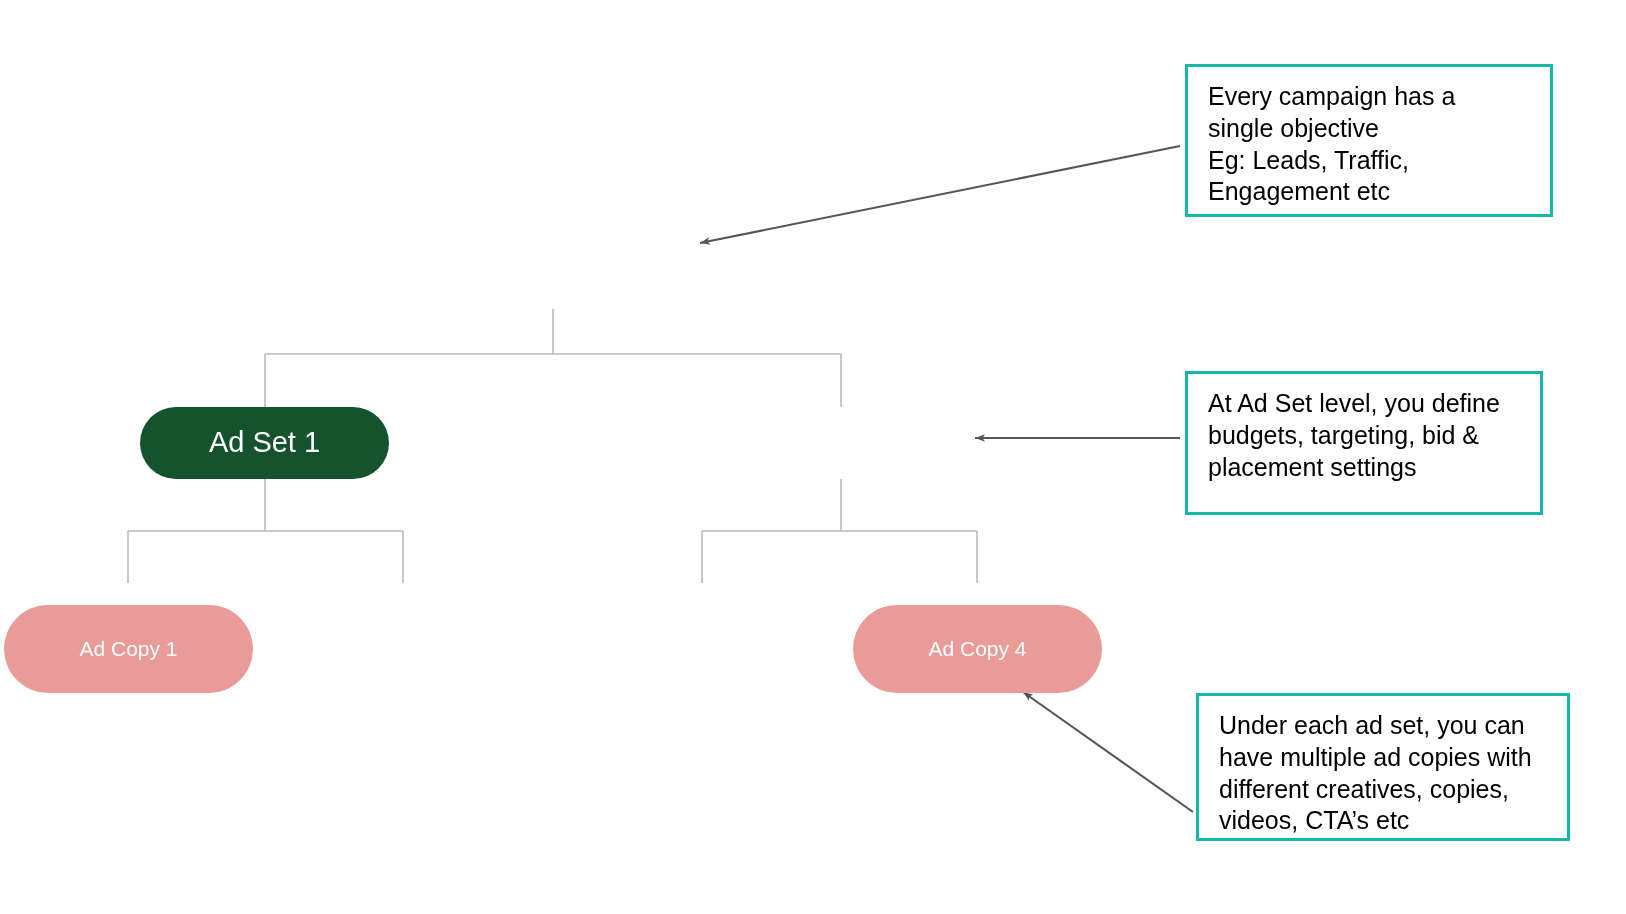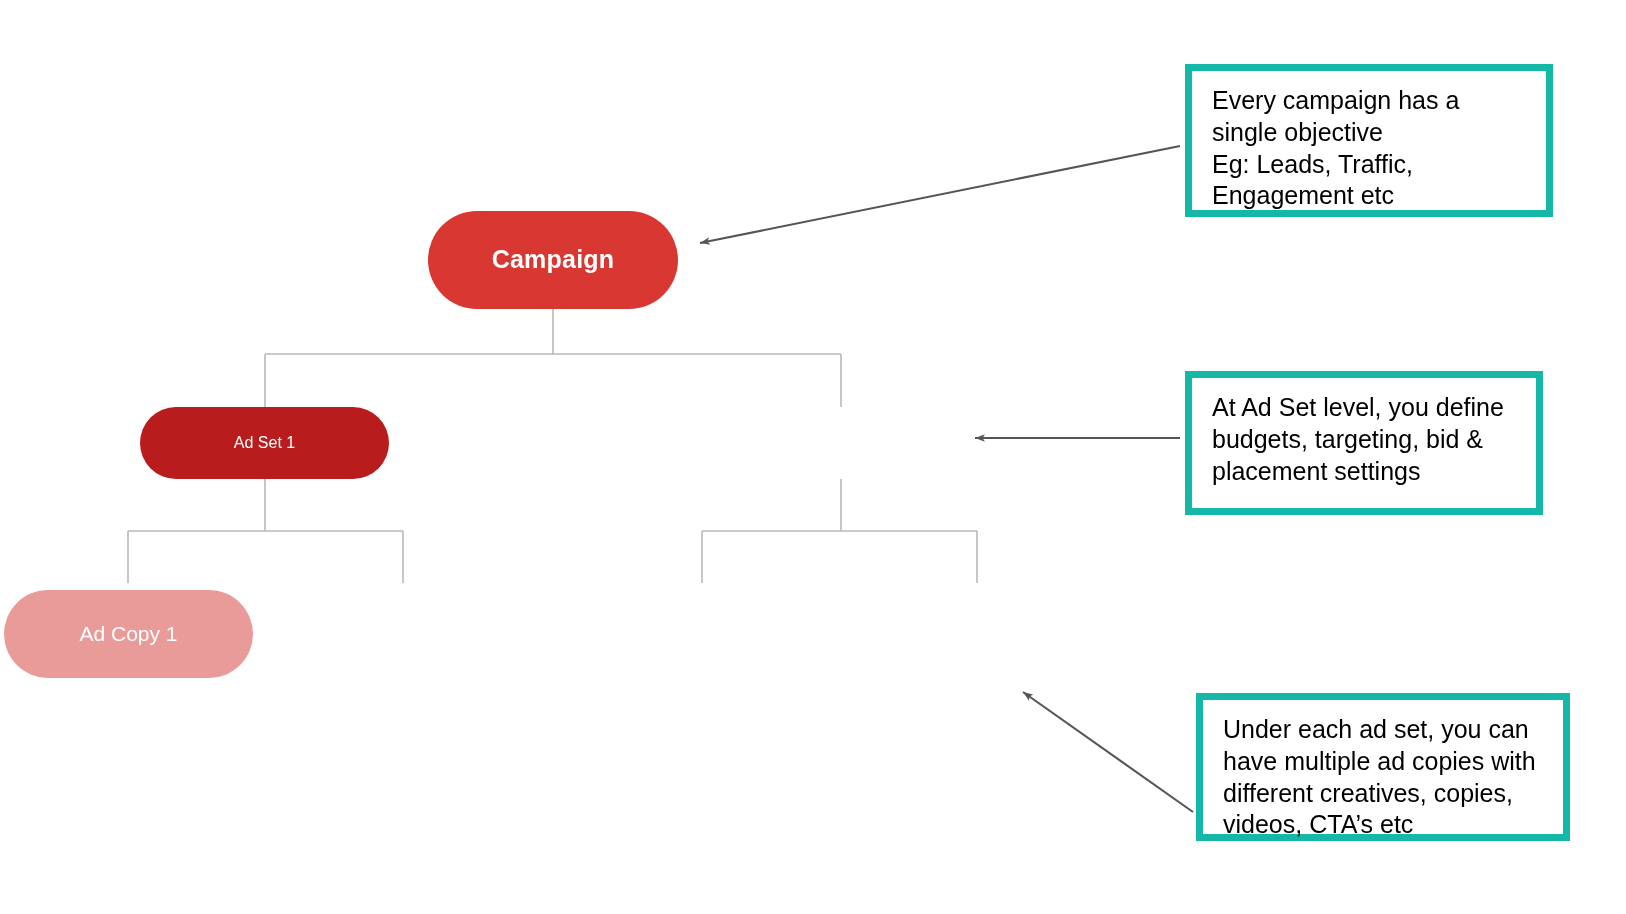--- a/index.html
+++ b/index.html
@@ -49,45 +49,45 @@
     font-size: 25px;
     font-weight: bold;
     letter-spacing: 0.2px;
   }
 
   .node-adset {
     top: 407px;
     width: 249px;
     height: 72px;
     border-radius: 36px;
-    background: #b91c1c;
-    font-size: 16px;
+    background: #14532d;
+    font-size: 29px;
     font-weight: normal;
   }
   .node-adset-1 { left: 140px; }
   .node-adset-2 { left: 715px; }
 
   .node-adcopy {
-    top: 590px;
+    top: 605px;
     width: 249px;
     height: 88px;
     border-radius: 44px;
     background: #e89b98;
     font-size: 21px;
     font-weight: normal;
   }
   .node-adcopy-1 { left: 4px; }
   .node-adcopy-2 { left: 279px; }
   .node-adcopy-3 { left: 578px; }
   .node-adcopy-4 { left: 853px; }
 
   .callout {
     position: absolute;
     box-sizing: border-box;
-    border: 7px solid #14b8a6;
+    border: 3px solid #14b8a6;
     background: #ffffff;
     color: #000000;
     font-size: 25px;
     line-height: 1.27;
     padding: 14px 18px 4px 20px;
     white-space: pre-line;
   }
   .callout-1 {
     left: 1185px;
     top: 64px;
@@ -136,25 +136,25 @@
       <path d="M977,531 L977,583"></path>
     </g>
 
     <g stroke="#555555" stroke-width="2.1" fill="none">
       <line x1="1180" y1="146" x2="700" y2="243" marker-end="url(#arrowhead)"></line>
       <line x1="1180" y1="438" x2="975" y2="438" marker-end="url(#arrowhead)"></line>
       <line x1="1193" y1="812" x2="1023" y2="692" marker-end="url(#arrowhead)"></line>
     </g>
   </svg>
 
-  <div class="node node-campaign">Campaign</div>
 
   <div class="node node-adset node-adset-1">Ad Set 1</div>
 
   <div class="node node-adcopy node-adcopy-1">Ad Copy 1</div>
+  <div class="node node-adcopy node-adcopy-4">Ad Copy 4</div>
 
   <div class="callout callout-1">Every campaign has a
 single objective
 Eg: Leads, Traffic,
 Engagement etc</div>
   <div class="callout callout-2">At Ad Set level, you define
 budgets, targeting, bid &amp;
 placement settings</div>
   <div class="callout callout-3">Under each ad set, you can
 have multiple ad copies with

